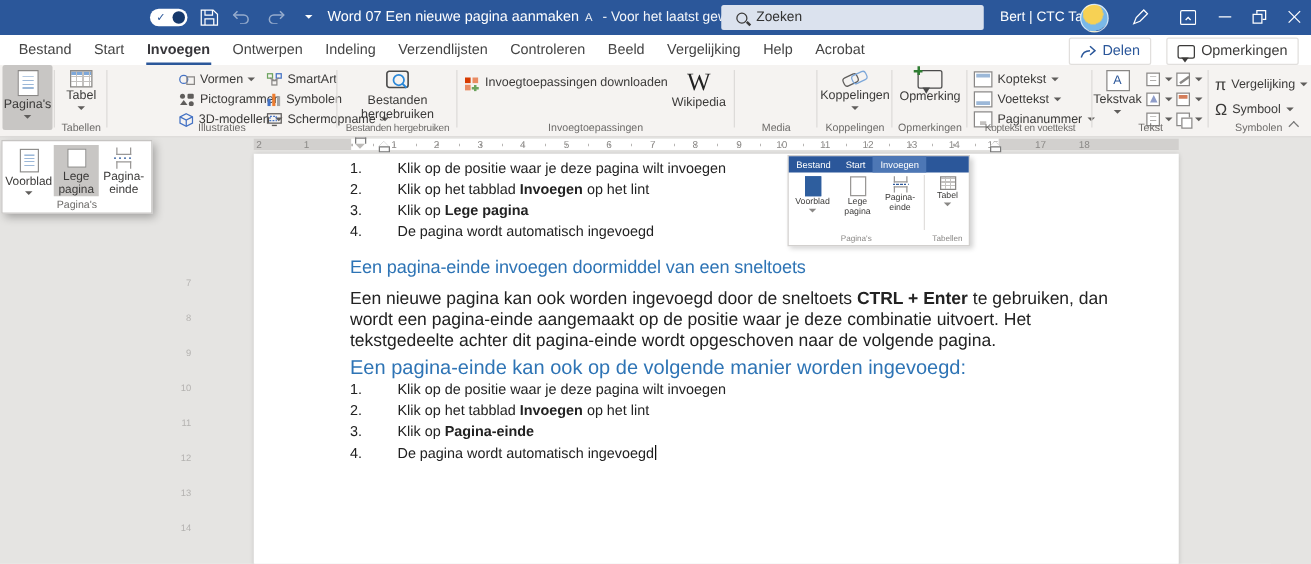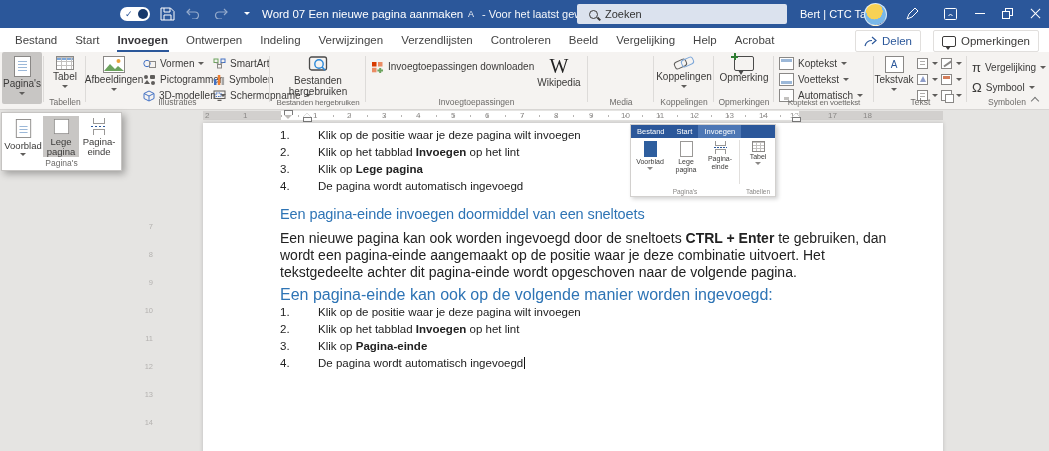--- a/index.html
+++ b/index.html
@@ -206,21 +206,20 @@
     <span class="ic-close"></span>
   </div>
 </div>
 
 <div id="tabrow">
   <div class="tab">Bestand</div>
   <div class="tab">Start</div>
   <div class="tab active">Invoegen</div>
   <div class="tab">Ontwerpen</div>
   <div class="tab">Indeling</div>
-  <div class="tab">Verwijzingen</div>
   <div class="tab">Verzendlijsten</div>
   <div class="tab">Controleren</div>
   <div class="tab">Beeld</div>
   <div class="tab">Vergelijking</div>
   <div class="tab">Help</div>
   <div class="tab">Acrobat</div>
   <div class="tr-btn" style="right:128px;color:#2b579a">
     <svg width="13" height="12" viewBox="0 0 13 12" fill="none" stroke="#2b579a" stroke-width="1.2">
       <path d="M1 11c1-4 4-5.5 7-5.5"></path>
         <path d="M8 2l4 3.5L8 9"></path>
@@ -248,29 +247,20 @@
     <div class="bigbtn" style="left:0;width:40px">
       <span class="tbl-ic"></span>
       <span class="lbl">Tabel</span>
       <span class="cv"></span>
     </div>
     <div class="grp-label">Tabellen</div>
   </div>
   <div class="vsep" style="left:85px"></div>
 
   <div class="grp" style="left:87px;width:181px">
-    <div class="bigbtn" style="left:0;width:54px">
-      <svg width="22" height="17" viewBox="0 0 22 17">
-        <rect x=".5" y=".5" width="21" height="16" fill="#fff" stroke="#8a8886"></rect>
-        <circle cx="15.5" cy="5" r="2" fill="#e8a33d"></circle>
-        <path d="M1 15l6-7 5 5 3-3 6 5z" fill="#6ca35e"></path>
-      </svg>
-      <span class="lbl">Afbeeldingen</span>
-      <span class="cv"></span>
-    </div>
     <div class="srow" style="left:56px;top:4px">
       <svg width="13" height="11" viewBox="0 0 13 11" fill="none">
         <circle cx="4" cy="5.5" r="3.2" stroke="#4472c4"></circle>
           <rect x="6.5" y="3.5" width="6" height="6" stroke="#8a8886"></rect>
       </svg>
       <span>Vormen</span>
       <span class="cv"></span>
     </div>
     <div class="srow" style="left:56px;top:20px">
       <svg width="13" height="11" viewBox="0 0 13 11" fill="#5f5d5b">
@@ -382,21 +372,21 @@
       <span>Koptekst</span>
       <span class="cv"></span>
     </div>
     <div class="srow" style="left:4px;top:20px">
       <span class="hdr-ic bot"></span>
       <span>Voettekst</span>
       <span class="cv"></span>
     </div>
     <div class="srow" style="left:4px;top:36px">
       <span class="hdr-ic num"></span>
-      <span>Automatisch</span>
+      <span>Paginanummer</span>
       <span class="cv"></span>
     </div>
     <div class="grp-label tight">Koptekst en voettekst</div>
   </div>
   <div class="vsep" style="left:873px"></div>
 
   <div class="grp" style="left:875px;width:91px">
     <div class="bigbtn" style="left:0;width:38px">
       <span class="tbox">A</span>
       <span class="lbl">Tekstvak</span>

